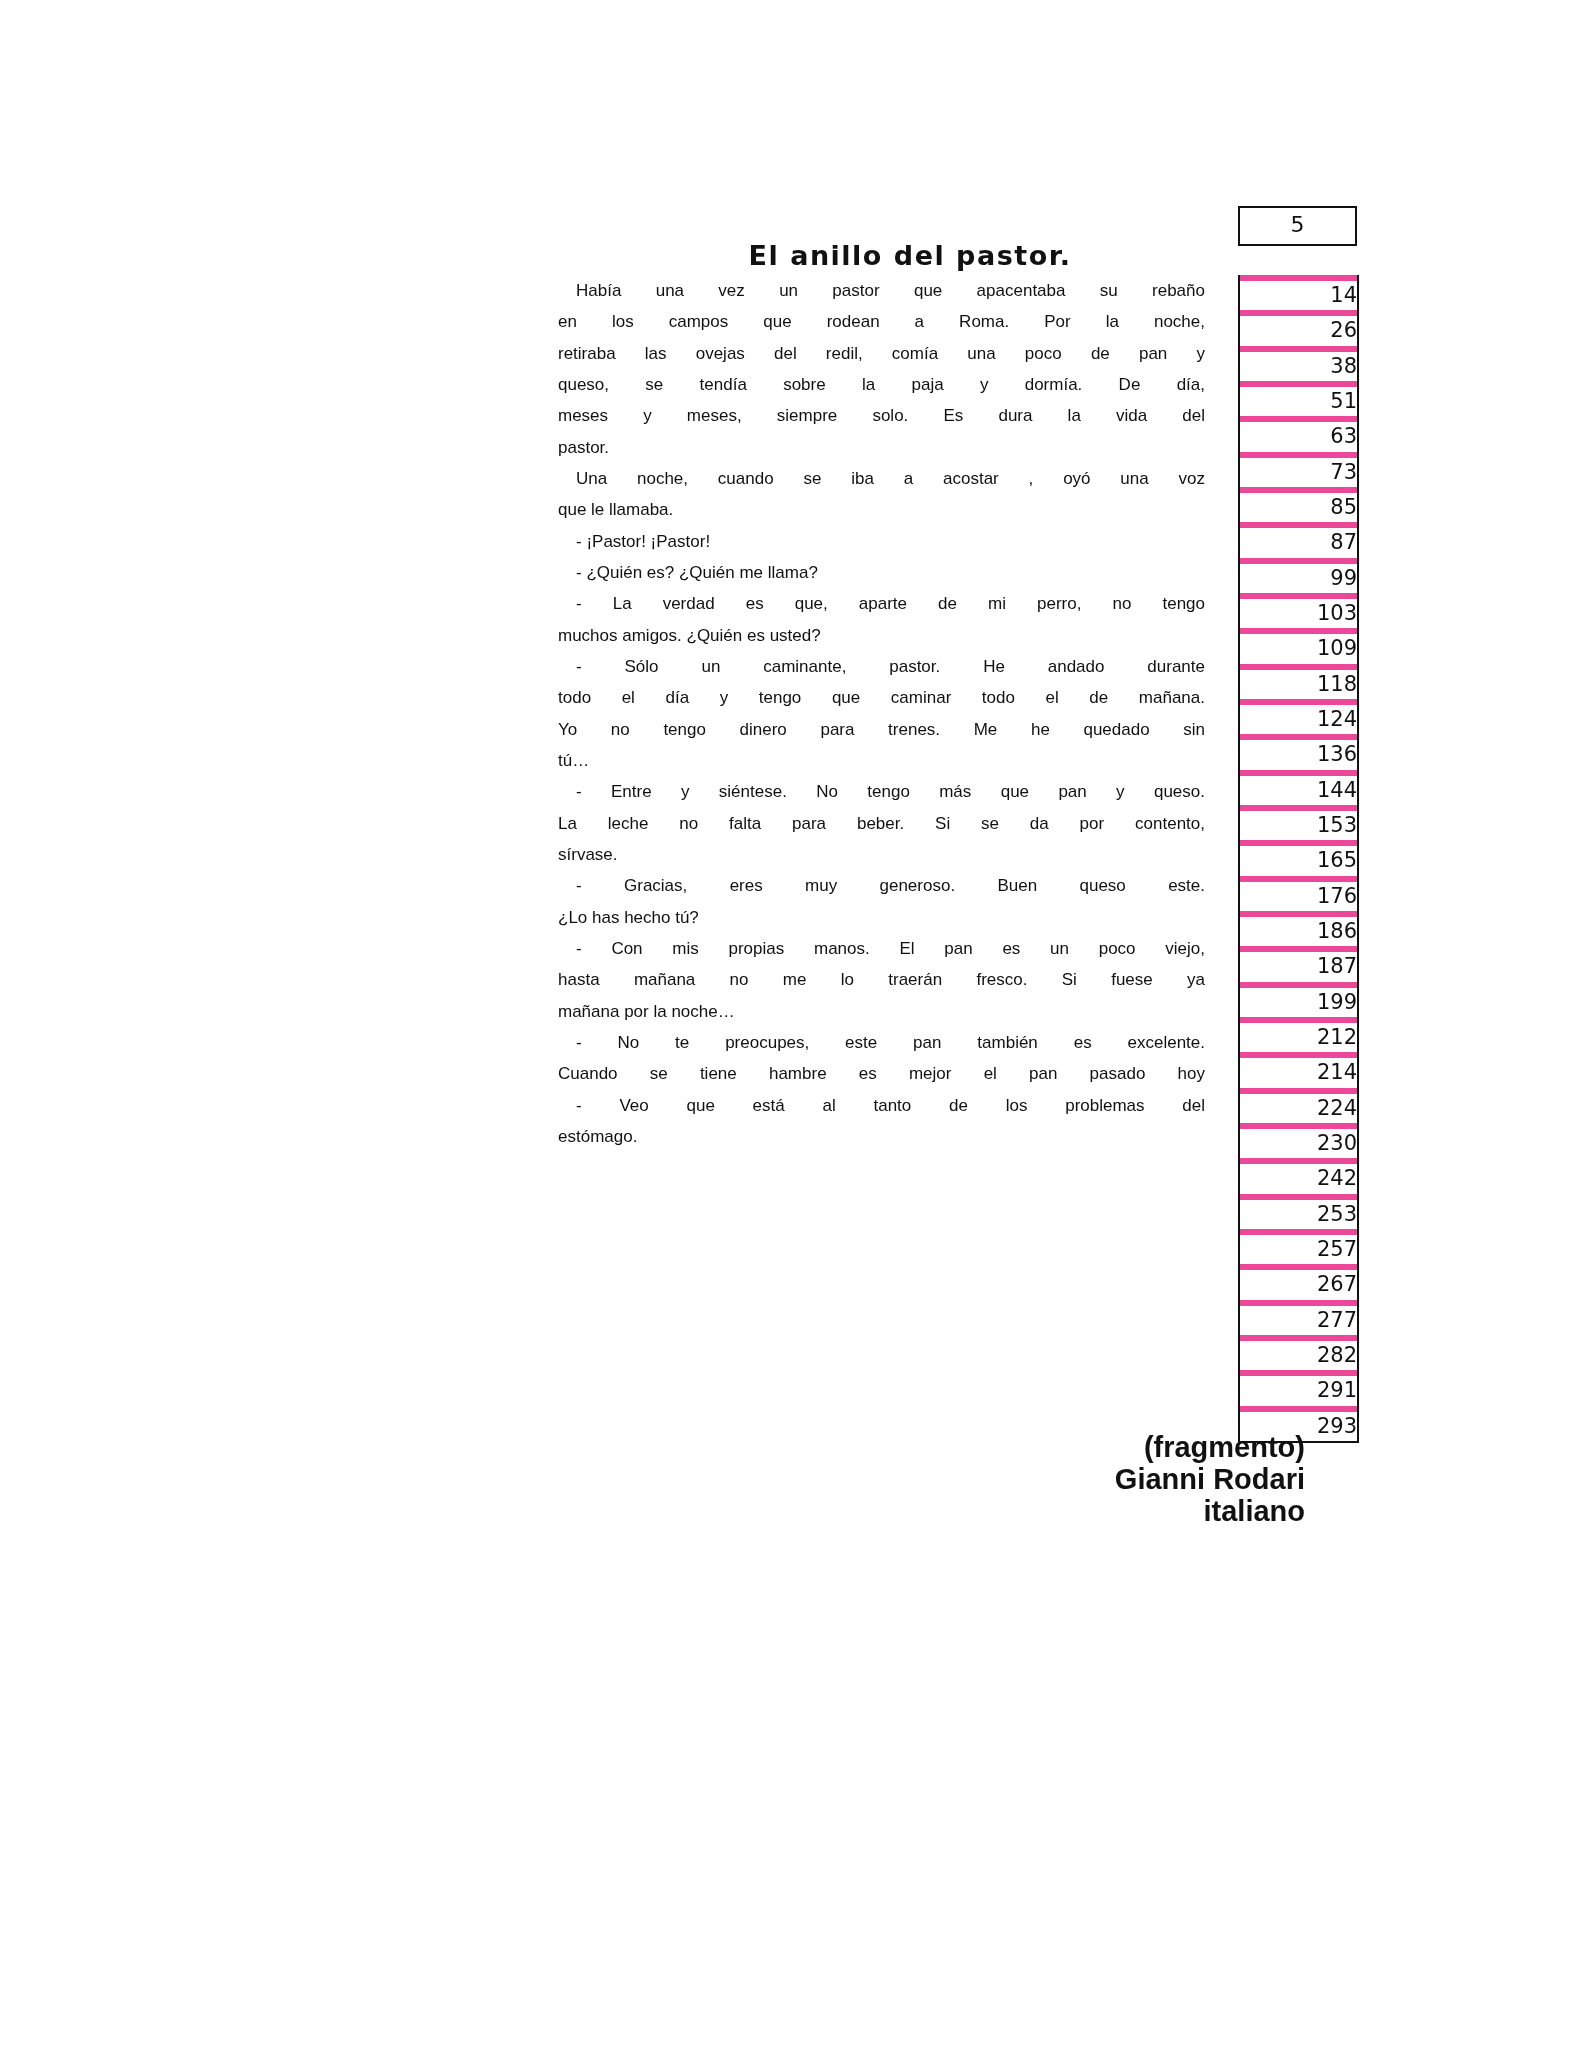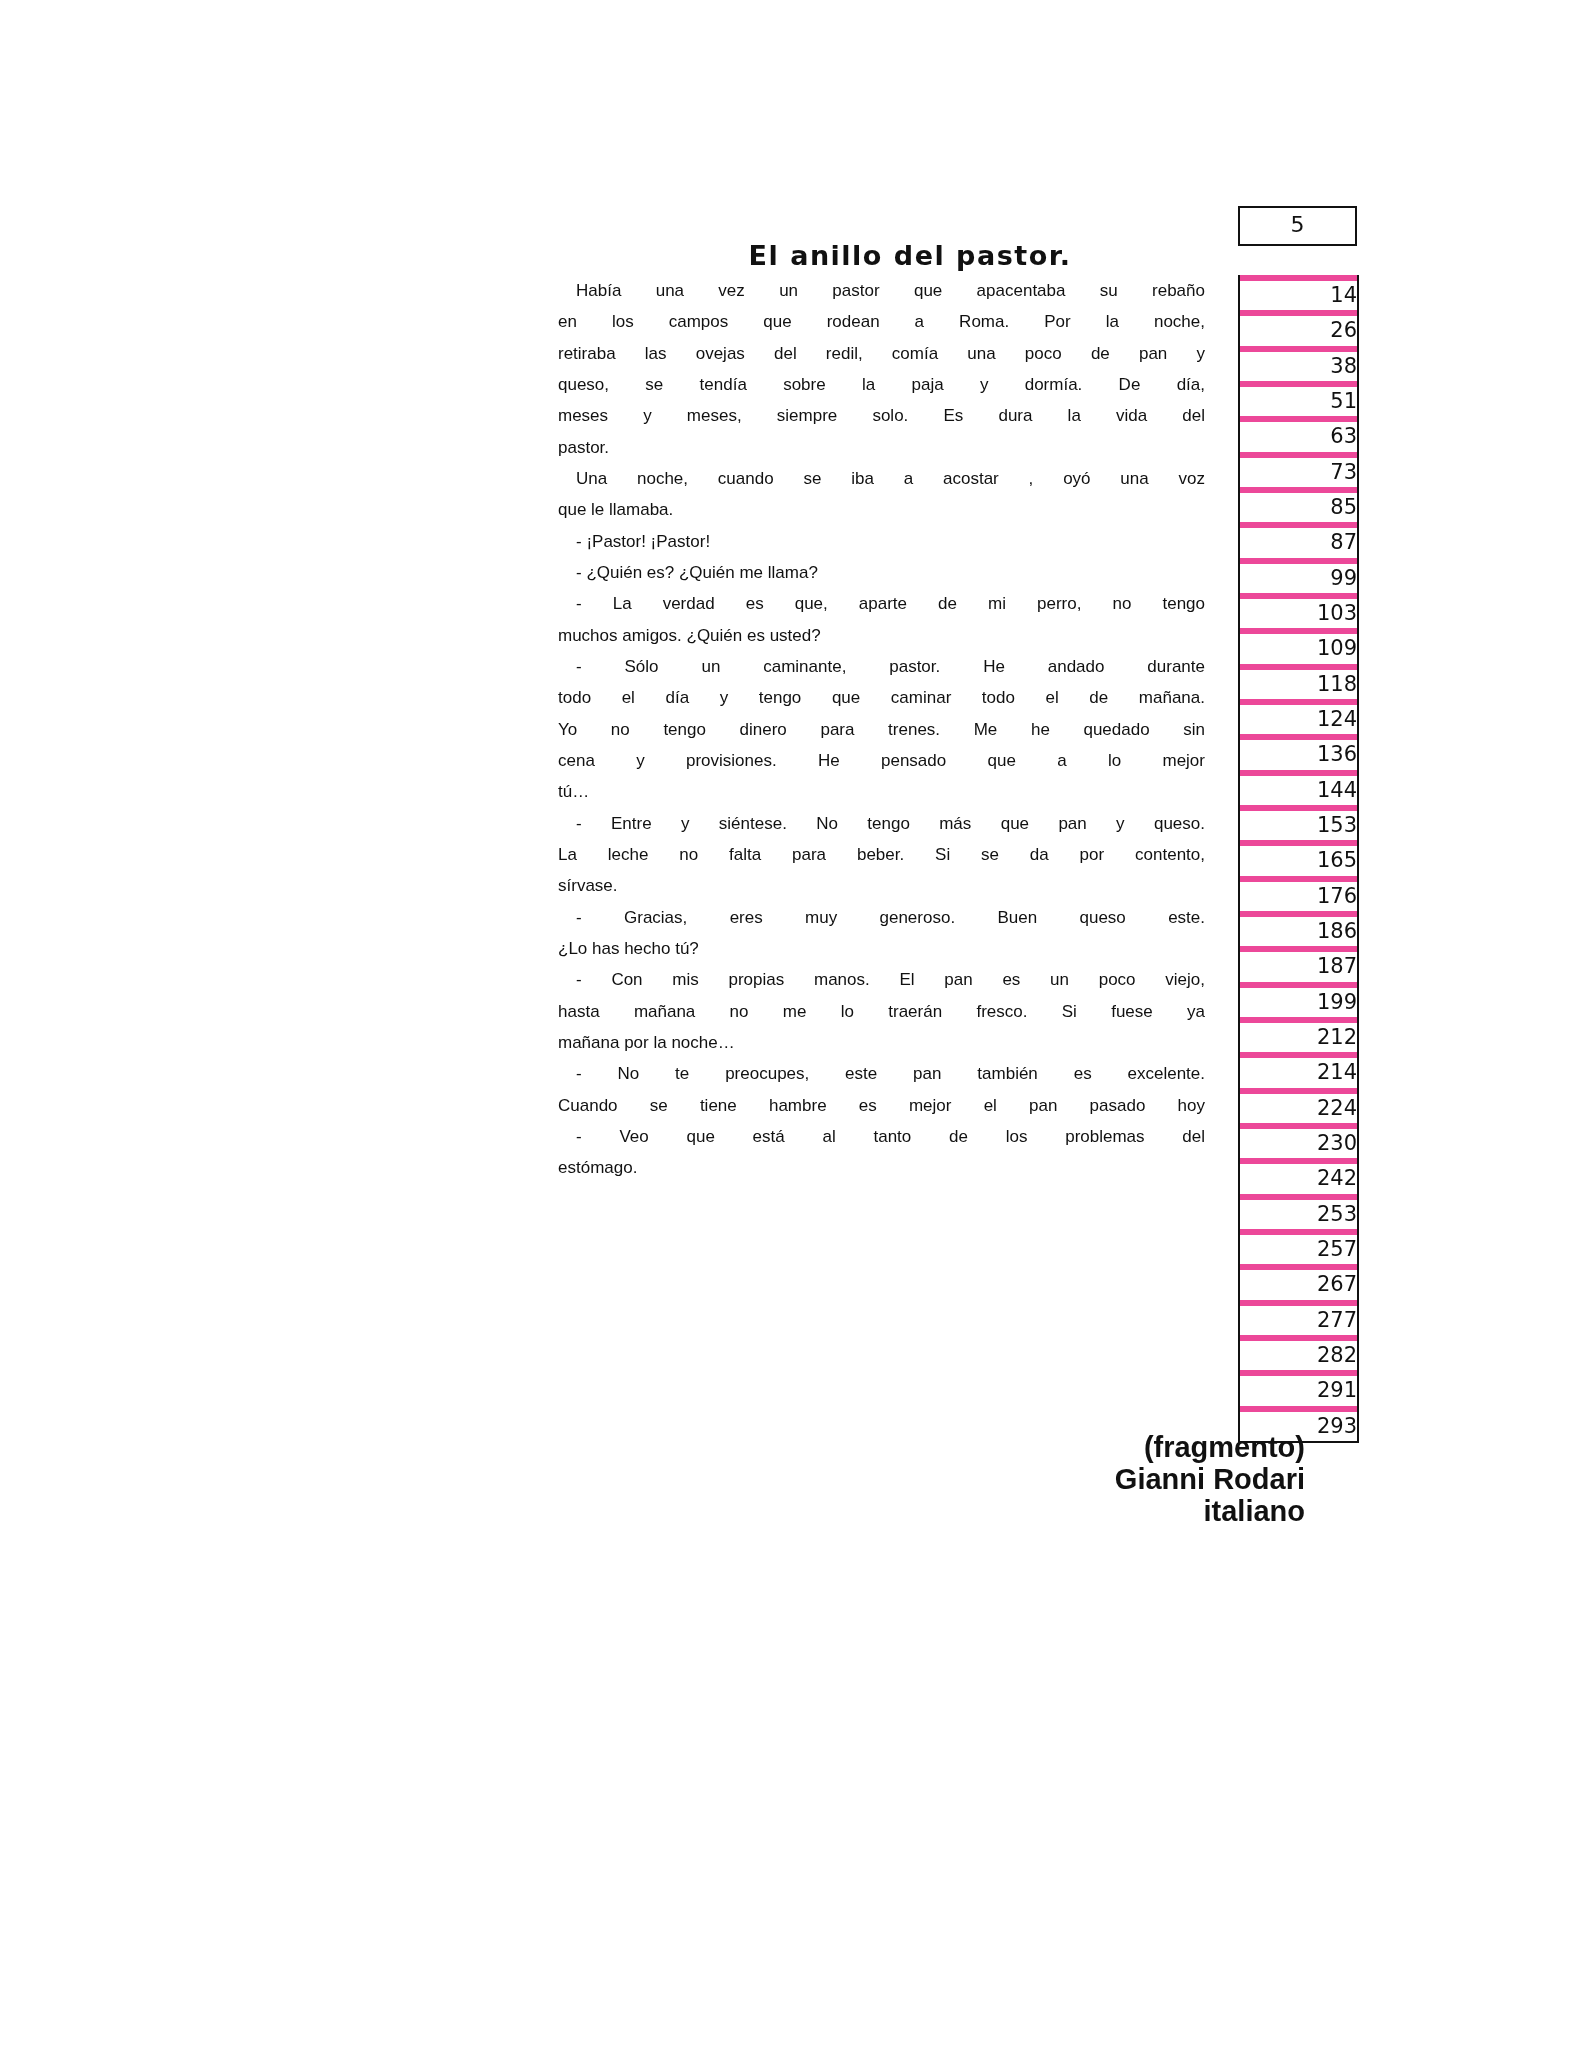--- a/index.html
+++ b/index.html
@@ -52,21 +52,20 @@
     <div class="line last">pastor.</div>
     <div class="line indent">Una noche, cuando se iba a  acostar ,  oyó  una voz</div>
     <div class="line last">que le llamaba.</div>
     <div class="line indent last">- ¡Pastor! ¡Pastor!</div>
     <div class="line indent last">- ¿Quién es? ¿Quién me llama?</div>
     <div class="line indent">- La verdad es que,  aparte de  mi  perro, no  tengo</div>
     <div class="line last">muchos amigos. ¿Quién es usted?</div>
     <div class="line indent">- Sólo  un  caminante,  pastor. He  andado  durante</div>
     <div class="line">todo el día y tengo que caminar todo  el  de mañana.</div>
     <div class="line">Yo no tengo dinero para  trenes.  Me  he quedado sin</div>
-    <div class="line">cena  y  provisiones.  He  pensado  que  a  lo  mejor</div>
     <div class="line last">tú…</div>
     <div class="line indent">- Entre y siéntese.  No tengo más que  pan y queso.</div>
     <div class="line">La leche no falta para beber.  Si  se  da por contento,</div>
     <div class="line last">sírvase.</div>
     <div class="line indent">- Gracias,  eres  muy  generoso.  Buen  queso  este.</div>
     <div class="line last">¿Lo has hecho tú?</div>
     <div class="line indent">- Con mis propias manos.  El pan  es un poco viejo,</div>
     <div class="line">hasta mañana  no  me  lo traerán fresco. Si fuese ya</div>
     <div class="line last">mañana por la noche…</div>
     <div class="line indent">- No te preocupes,  este pan  también es excelente.</div>

